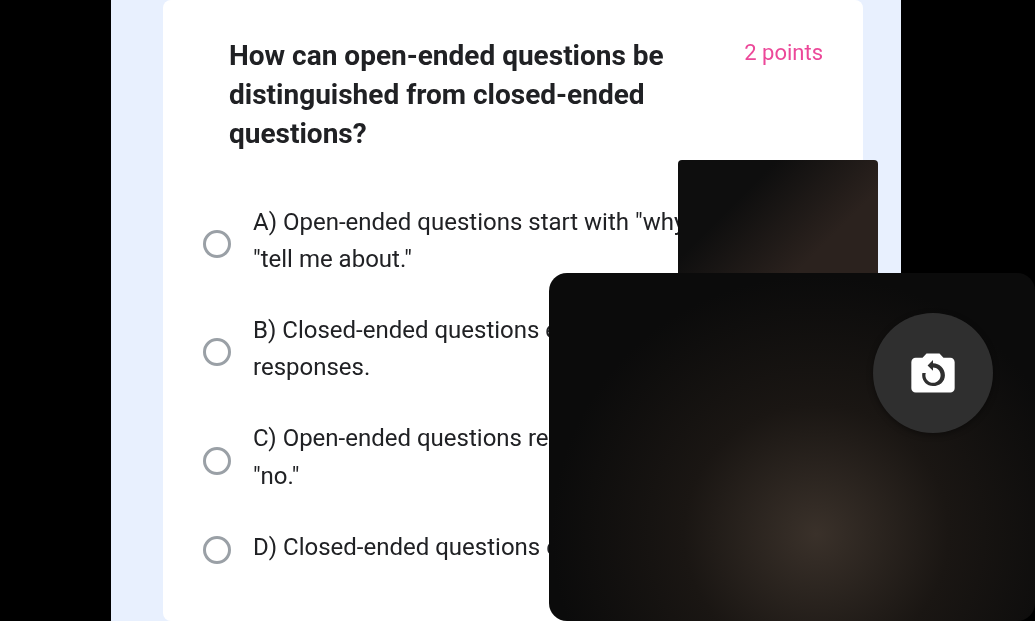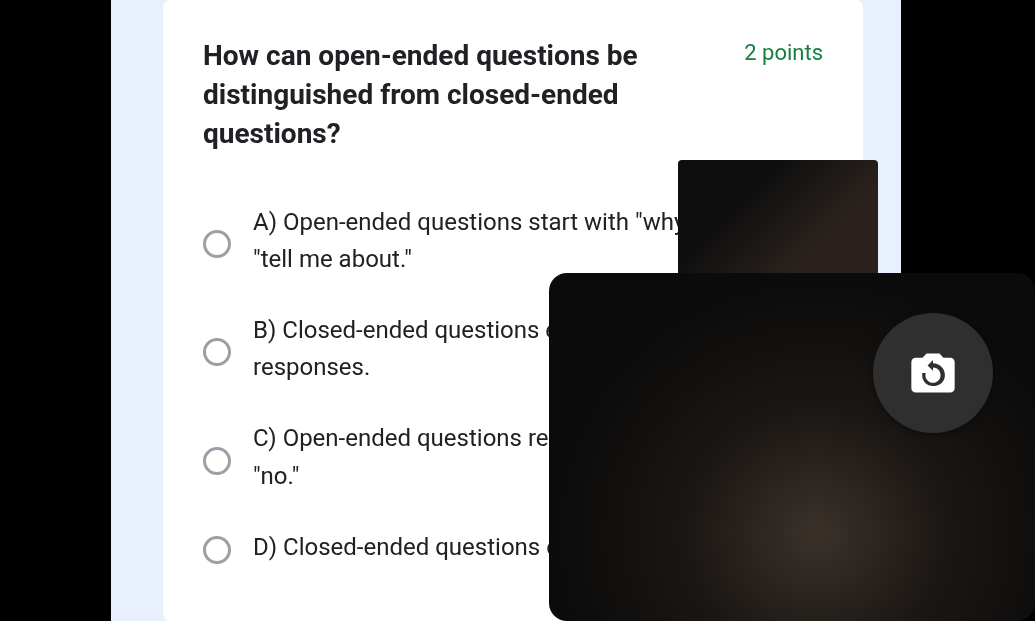--- a/index.html
+++ b/index.html
@@ -27,32 +27,33 @@
       height: 621px;
       background: #ffffff;
       border-radius: 8px;
       padding: 36px 40px 0 40px;
     }
     .question-header {
       display: flex;
       justify-content: space-between;
       align-items: flex-start;
       gap: 24px;
+      margin-left: 26px;
     }
     .question-title {
       font-size: 28px;
       font-weight: 700;
       color: #202124;
       line-height: 1.4;
       flex: 1;
       max-width: 460px;
     }
     .points {
       font-size: 22px;
-      color: #15803d;
+      color: #ec4899;
       white-space: nowrap;
       padding-top: 4px;
     }
     .options {
       margin-top: 50px;
     }
     .option-row {
       display: flex;
       align-items: center;
       gap: 22px;

